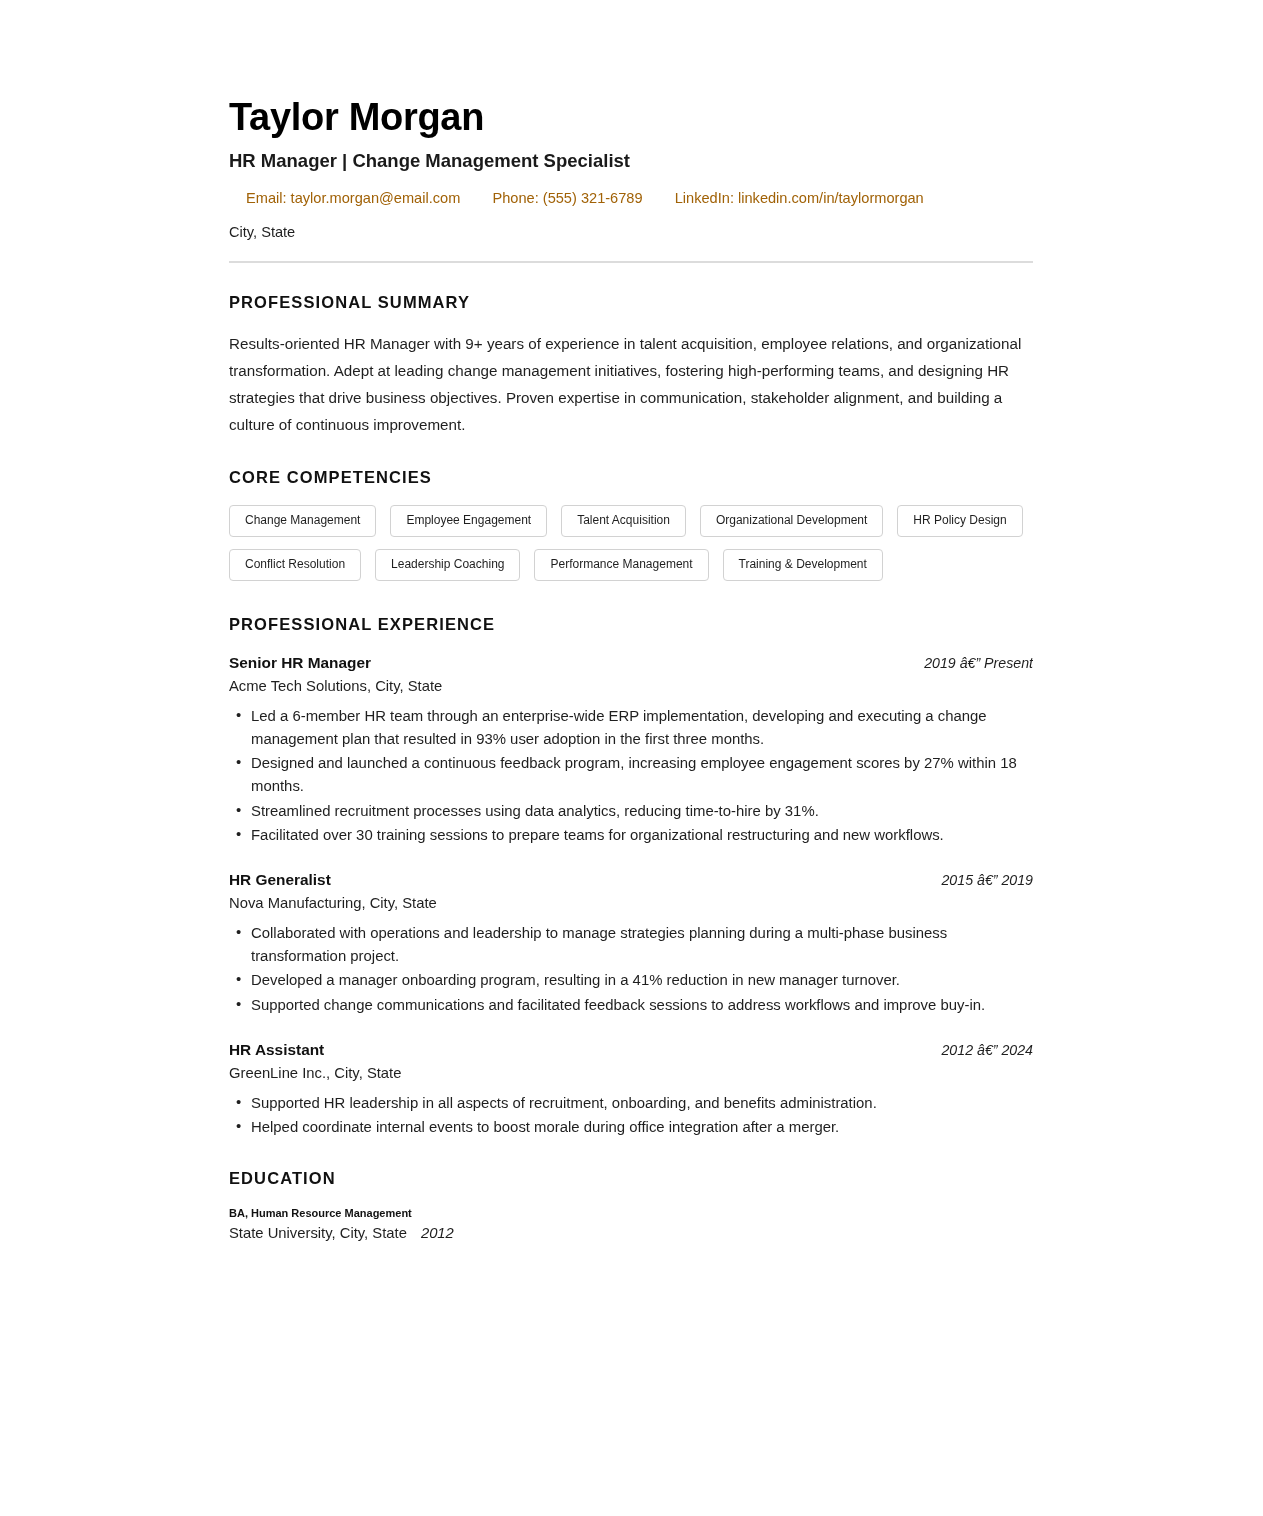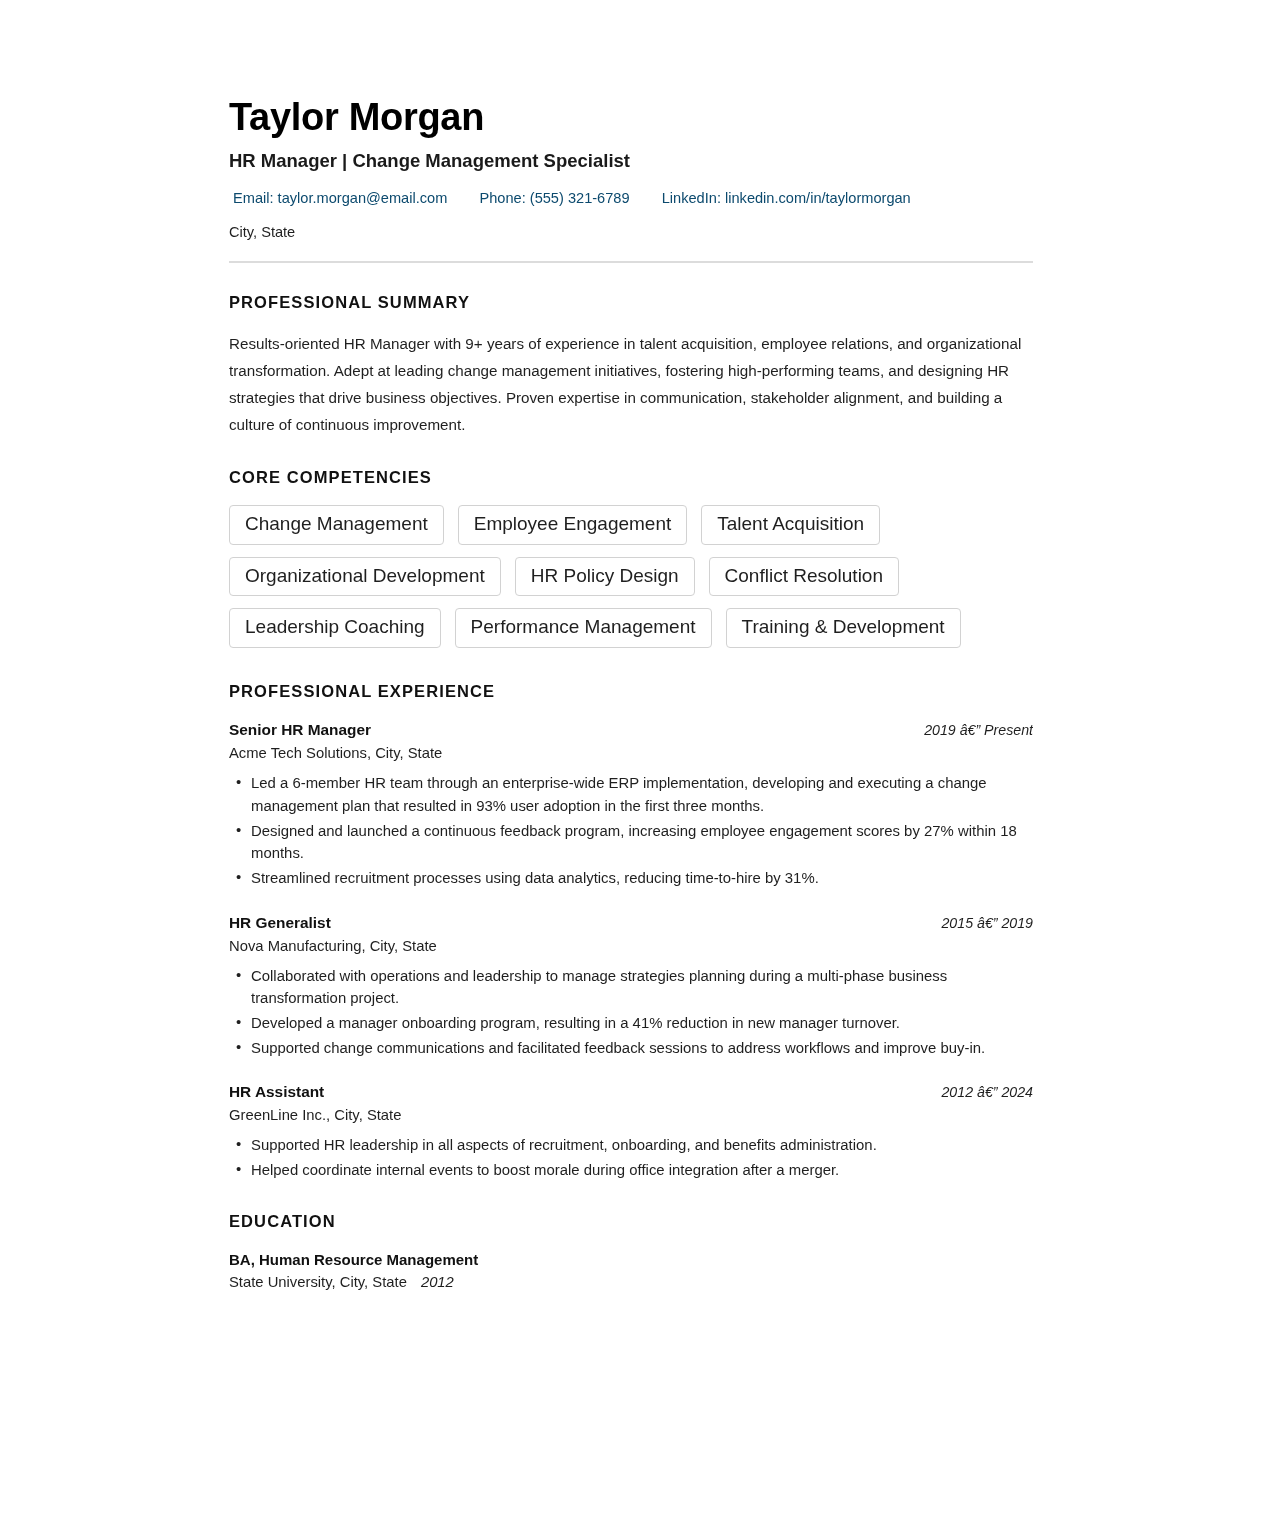--- a/index.html
+++ b/index.html
@@ -43,22 +43,22 @@
   .headline {
     font-size: 18.5px;
     font-weight: 700;
     line-height: 1.25;
     margin: 0 0 16px 0;
     color: #1a1a1a;
   }
   .contact-line {
     font-size: 14.6px;
     line-height: 1.4;
-    color: #0c4a6e;
-    margin: 0 0 14px 4px;
+    color: #a16207;
+    margin: 0 0 14px 17px;
     white-space: nowrap;
   }
   .contact-item { display: inline-block; }
   .contact-gap { display: inline-block; width: 24px; }
   .location {
     font-size: 14.6px;
     line-height: 1.4;
     color: #1f1f1f;
     margin: 0 0 18px 0;
   }
@@ -92,21 +92,21 @@
     display: flex;
     flex-wrap: wrap;
     gap: 12px 14px;
     margin: 0 0 30px 0;
     max-width: 804px;
   }
   .chip {
     border: 1px solid #d2d2d2;
     border-radius: 4px;
     padding: 8px 15px 9px 15px;
-    font-size: 19px;
+    font-size: 12px;
     line-height: 1.1;
     color: #1f1f1f;
     background: #ffffff;
     white-space: nowrap;
   }
 
   
   .job { margin: 0 0 22px 0; }
   .job-head {
     display: flex;
@@ -152,21 +152,21 @@
     left: -15px;
     top: -1px;
     font-size: 15px;
     color: #1f1f1f;
   }
   .exp-section { margin-top: 34px; }
 
   
   .edu-section { margin-top: 30px; }
   .edu-degree {
-    font-size: 15px;
+    font-size: 11px;
     font-weight: 700;
     color: #111111;
     line-height: 1.45;
     margin: 0 0 1px 0;
   }
   .edu-line {
     font-size: 14.8px;
     color: #1f1f1f;
     line-height: 1.45;
   }
@@ -221,20 +221,21 @@
       <div class="job">
         <div class="job-head">
           <span class="job-title">Senior HR Manager</span>
           <span class="job-dates">2019 â€” Present</span>
         </div>
         <div class="job-company">Acme Tech Solutions, City, State</div>
         <ul class="bullets">
           <li>Led a 6-member HR team through an enterprise-wide ERP implementation, developing and executing a change management plan that resulted in 93% user adoption in the first three months.</li>
           <li>Designed and launched a continuous feedback program, increasing employee engagement scores by 27% within 18 months.</li>
           <li>Streamlined recruitment processes using data analytics, reducing time-to-hire by 31%.</li>
+          <li>Facilitated over 30 training sessions to prepare teams for organizational restructuring and new workflows.</li>
         </ul>
       </div>
 
       <div class="job">
         <div class="job-head">
           <span class="job-title">HR Generalist</span>
           <span class="job-dates">2015 â€” 2019</span>
         </div>
         <div class="job-company">Nova Manufacturing, City, State</div>
         <ul class="bullets">

